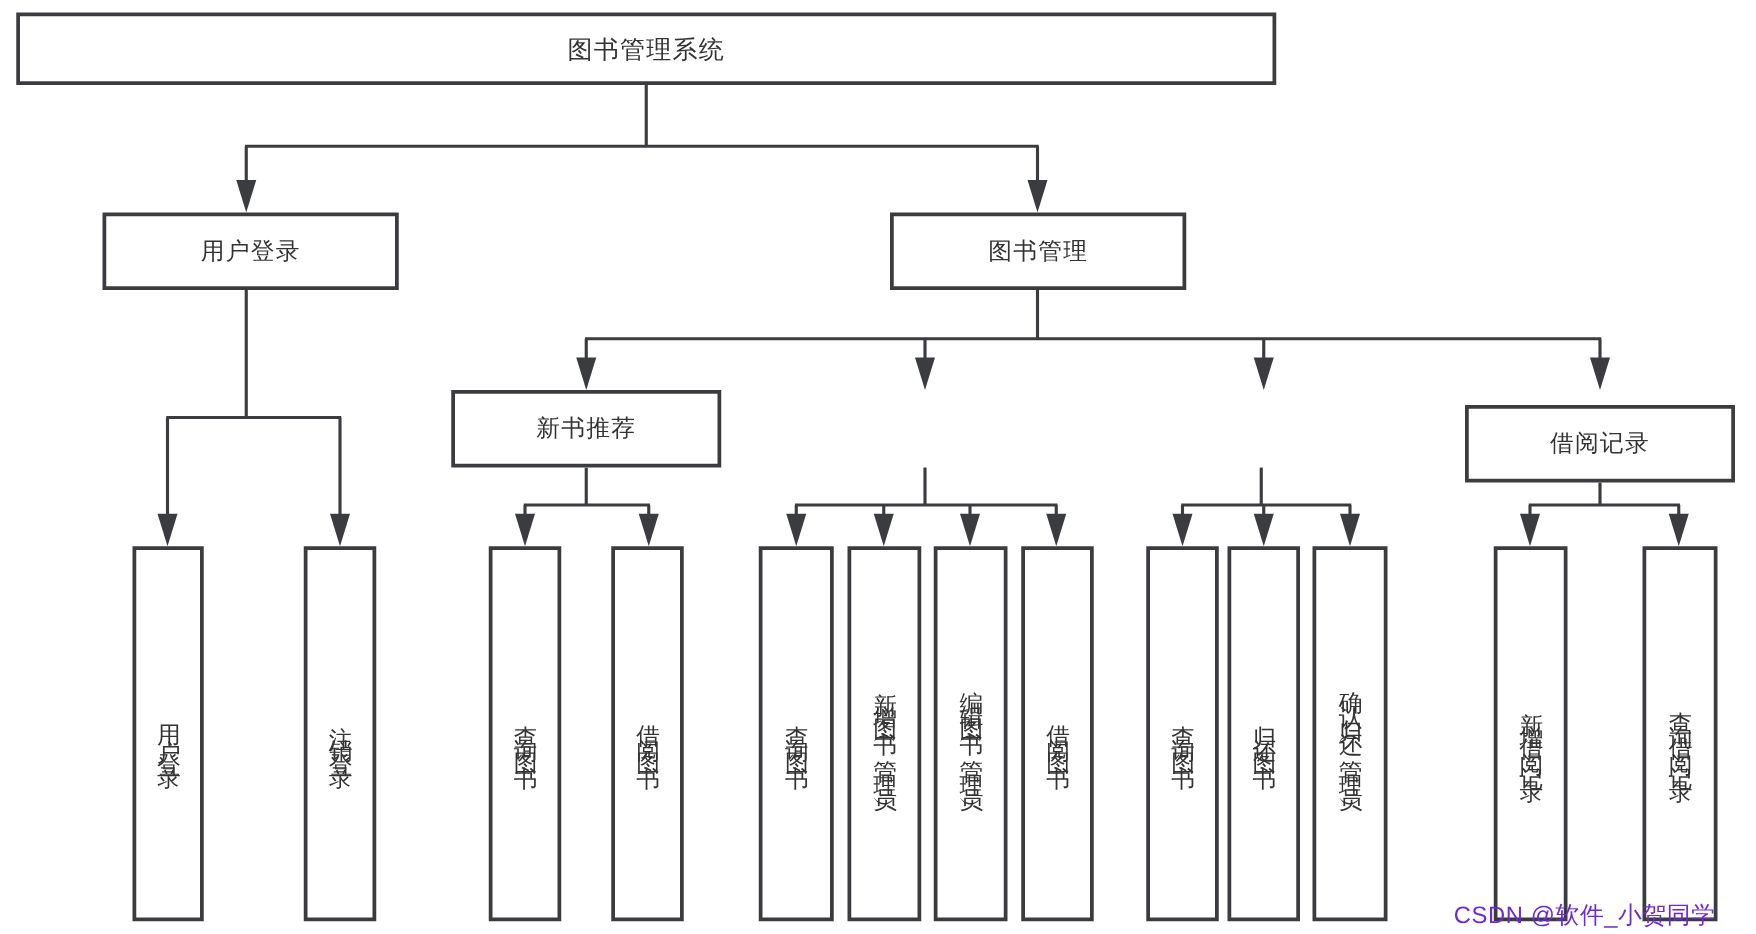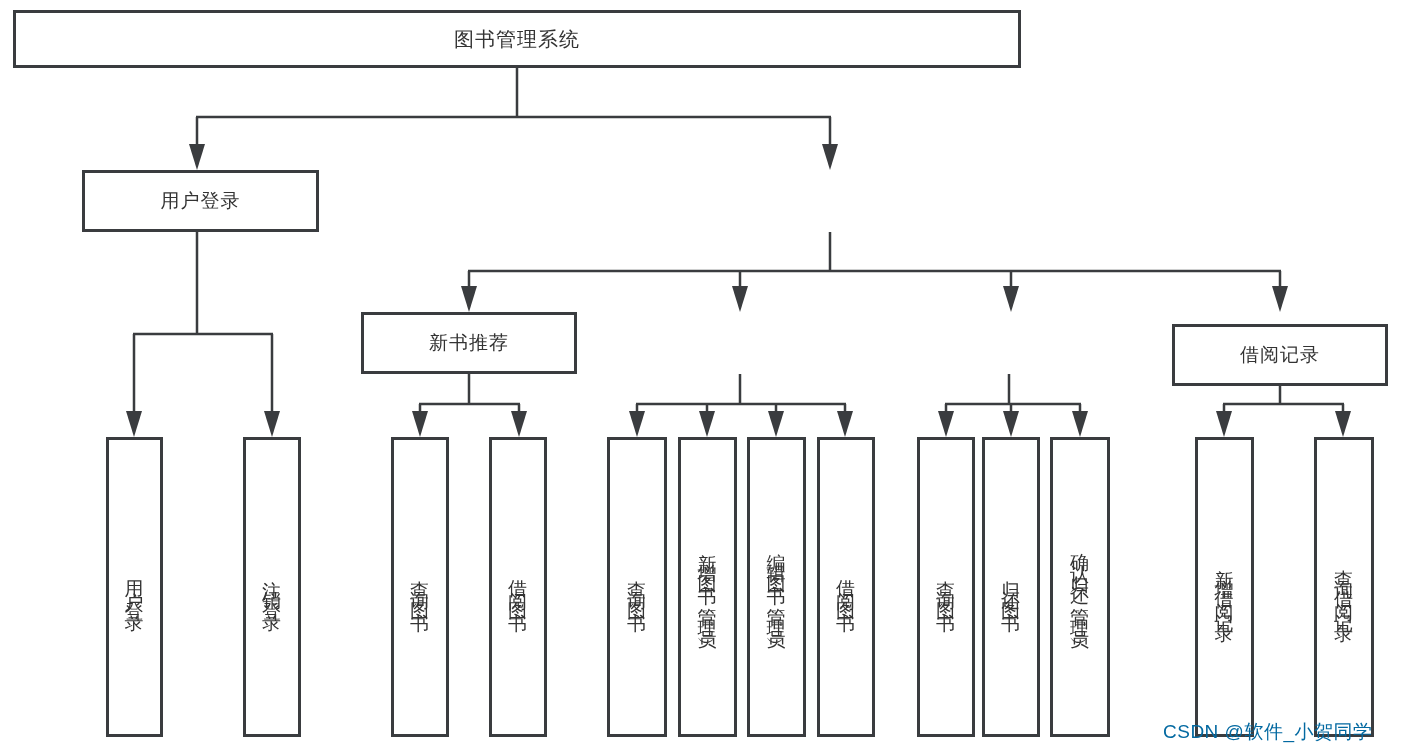--- a/index.html
+++ b/index.html
@@ -64,21 +64,21 @@
   #leaf-cb-confirm { left: 1050px; width: 60px; }
   #leaf-rc-add     { left: 1195px; width: 59px; }
   #leaf-rc-query   { left: 1314px; width: 60px; }
   .watermark {
     position: absolute;
     left: 1163px;
     top: 719px;
     z-index: 3;
     font-size: 19px;
     letter-spacing: 0.5px;
-    color: #0369a1;
+    color: #6d28d9;
     white-space: nowrap;
   }
 </style>
 </head>
 <body>
 
 <div class="stage">
 
   <svg class="connectors" viewBox="0 0 1405 747" xmlns="http://www.w3.org/2000/svg">
     <g stroke="#3a3c3f" stroke-width="2.5" fill="none">
@@ -119,20 +119,23 @@
       <polygon points="1335,411 1351,411 1343,437"></polygon>
     </g>
   </svg>
 
   <div class="box hbox root-box" id="node-root">
     <span class="label">图书管理系统</span>
   </div>
 
   <div class="box hbox" id="node-user-login">
     <span class="label">用户登录</span>
+  </div>
+  <div class="box hbox" id="node-book-mgmt">
+    <span class="label">图书管理</span>
   </div>
 
   <div class="box hbox" id="node-new-books">
     <span class="label">新书推荐</span>
   </div>
   <div class="box hbox" id="node-records">
     <span class="label">借阅记录</span>
   </div>
 
   <div class="box vbox leaf" id="leaf-ul-login">

